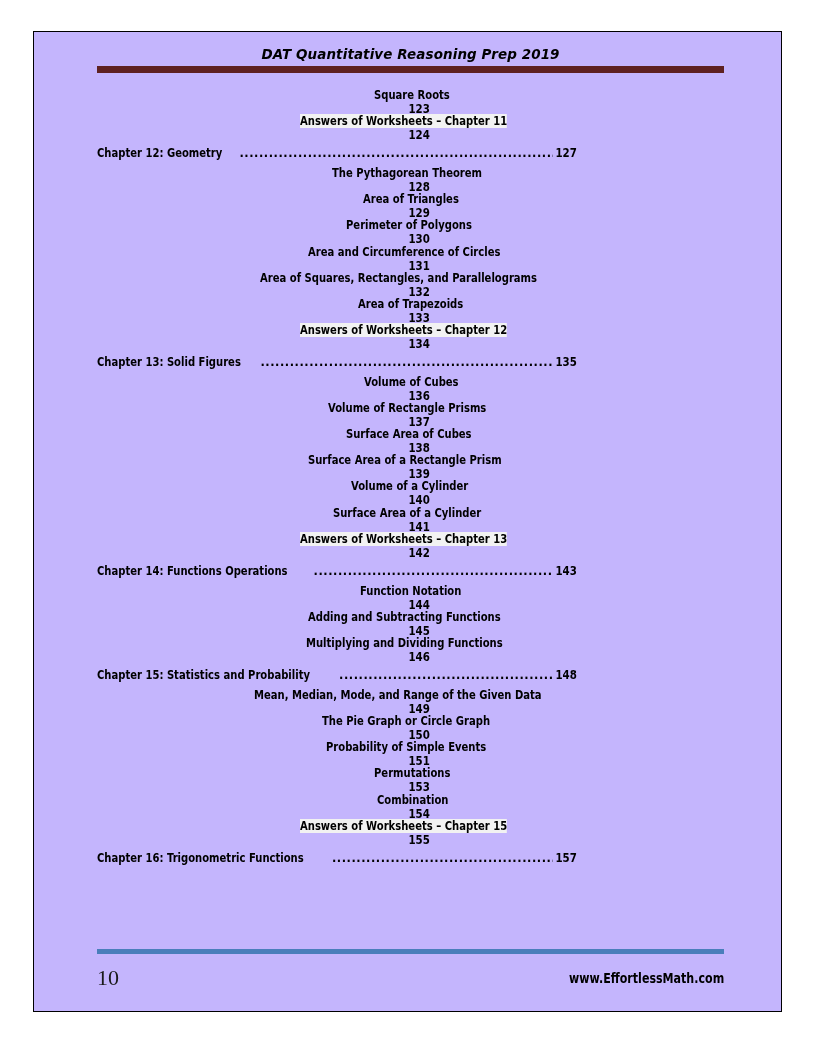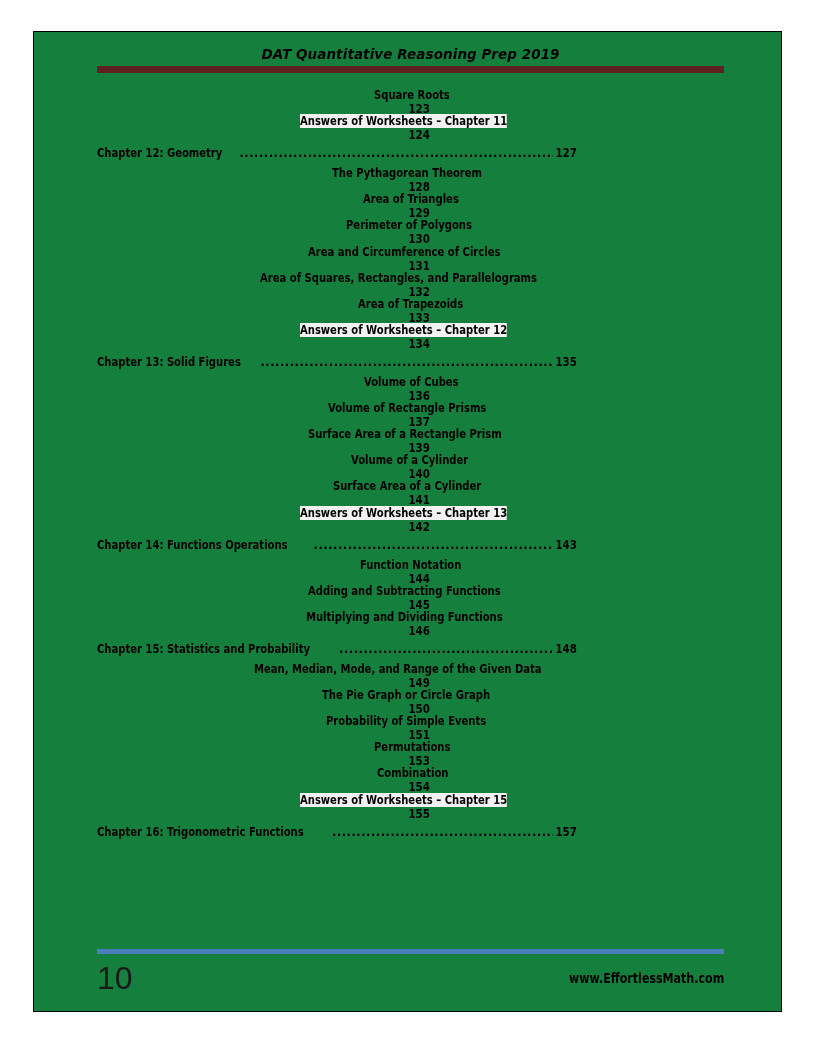--- a/index.html
+++ b/index.html
@@ -16,21 +16,21 @@
   }
 
   .page {
     position: absolute;
     left: 33px;
     top: 31px;
     width: 749px;
     height: 981px;
     border: 1.5px solid #000000;
     box-sizing: border-box;
-    background: #15803d;
+    background: #c4b5fd;
   }
 
   
   .header {
     position: absolute;
     left: 63px;   
     top: 14px;
     width: 627px; 
   }
   .header-title {
@@ -141,22 +141,22 @@
     position: absolute;
     left: 63px;
     top: 926px;
     width: 627px;
     height: 40px;
     display: flex;
     align-items: center;
     justify-content: space-between;
   }
   .page-number {
-    font-family: Liberation Sans, sans-serif;
-    font-size: 32px;
+    font-family: Liberation Serif, serif;
+    font-size: 22px;
     color: #1a1a1a;
     line-height: 1;
   }
   .site {
     font-family: "DejaVu Sans", sans-serif;
     font-weight: bold;
     font-size: 13.5px;
     color: #000000;
     transform: scaleX(0.82);
     transform-origin: right center;
@@ -235,20 +235,25 @@
         <span class="txt">Volume of Cubes</span>
         <span class="leader"></span>
         <span class="pg">136</span>
       </div>
       <div class="row sub">
         <span class="txt">Volume of Rectangle Prisms</span>
         <span class="leader"></span>
         <span class="pg">137</span>
       </div>
       <div class="row sub">
+        <span class="txt">Surface Area of Cubes</span>
+        <span class="leader"></span>
+        <span class="pg">138</span>
+      </div>
+      <div class="row sub">
         <span class="txt">Surface Area of a Rectangle Prism</span>
         <span class="leader"></span>
         <span class="pg">139</span>
       </div>
       <div class="row sub">
         <span class="txt">Volume of a Cylinder</span>
         <span class="leader"></span>
         <span class="pg">140</span>
       </div>
       <div class="row sub">

